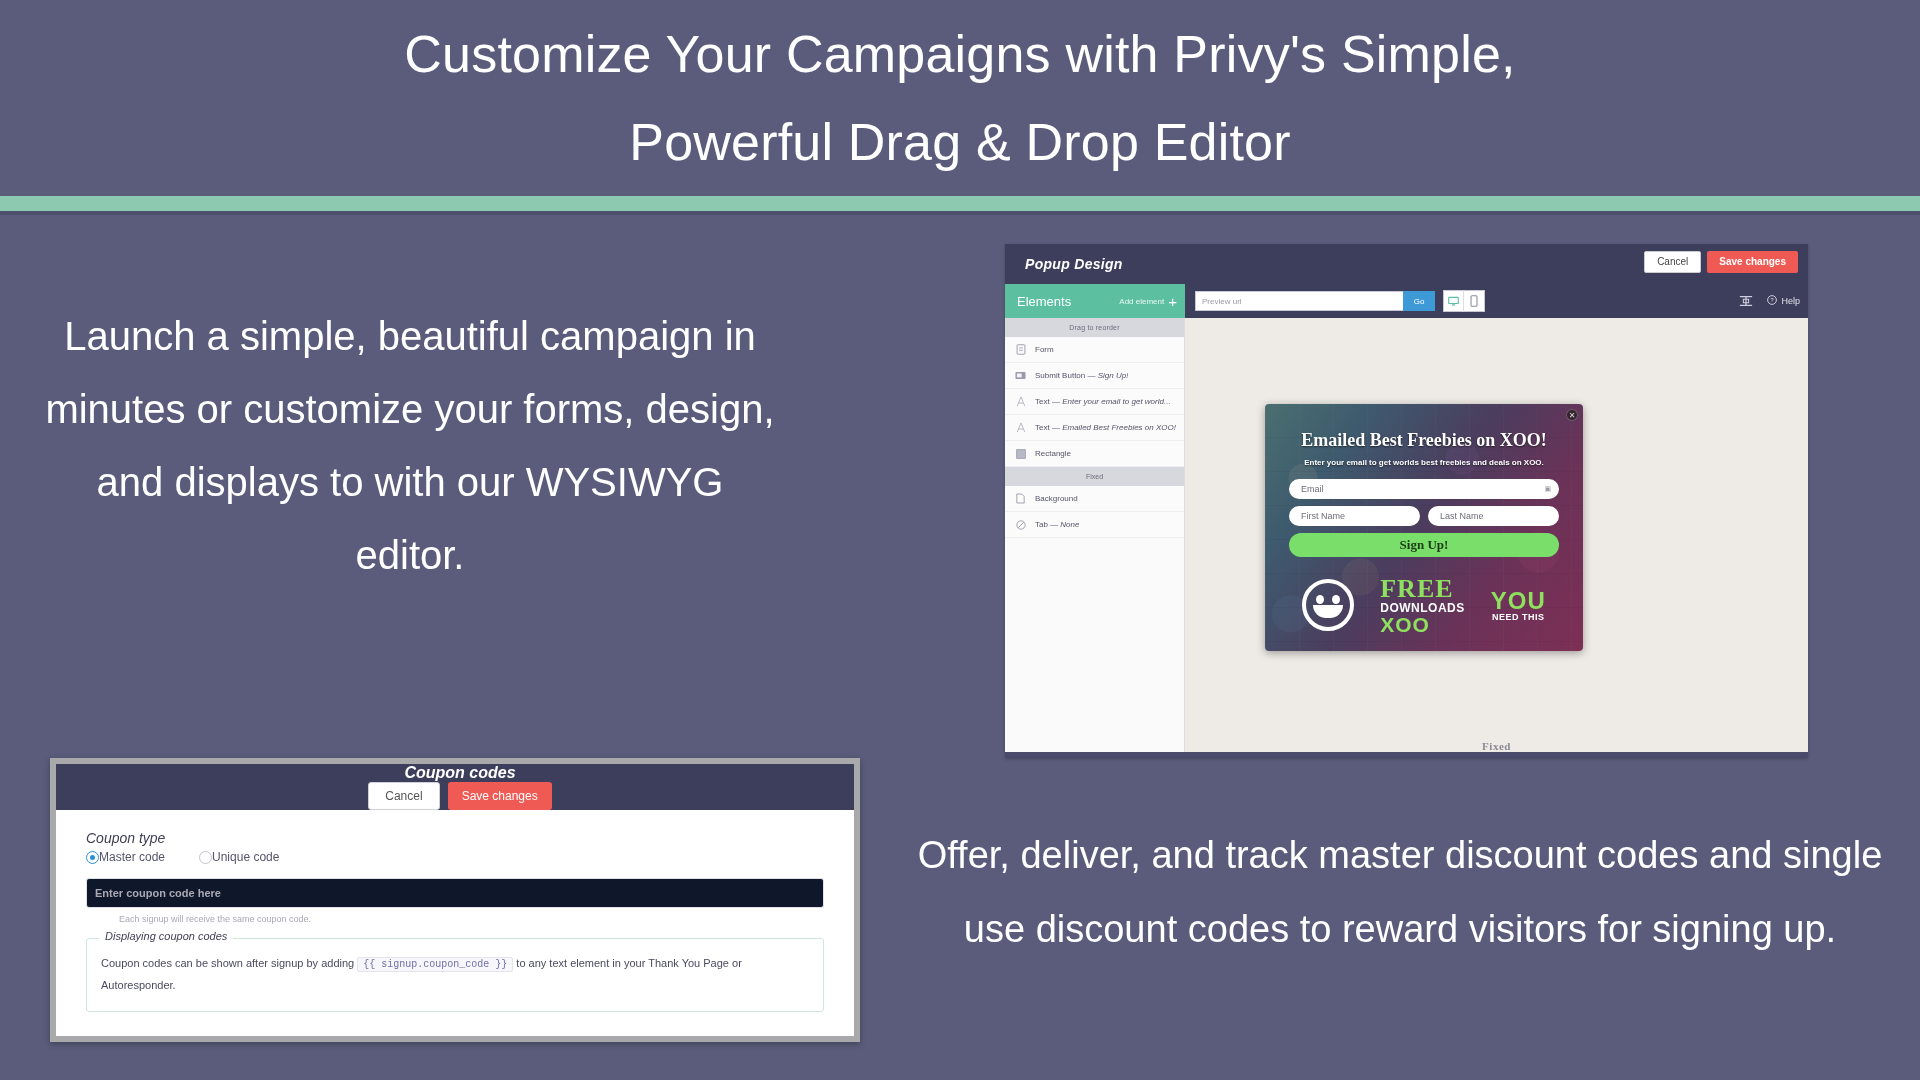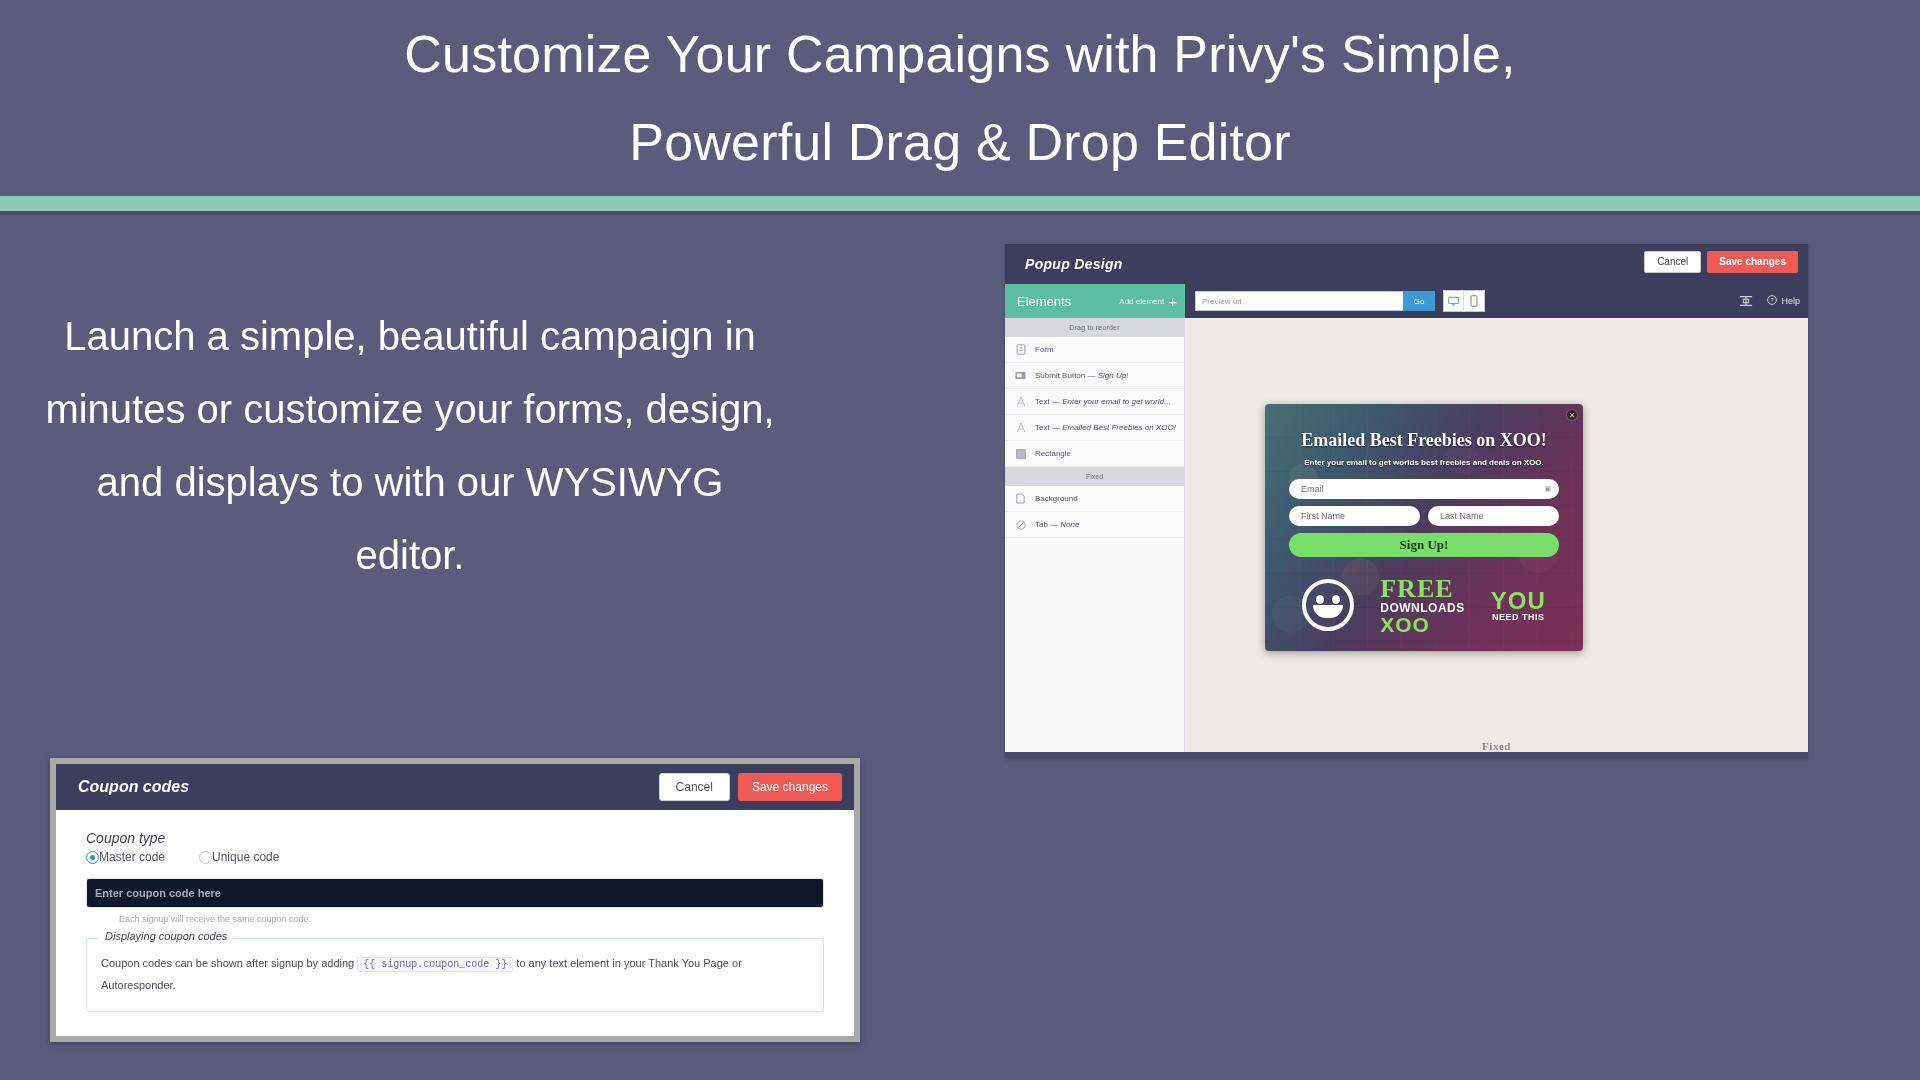--- a/index.html
+++ b/index.html
@@ -198,21 +198,21 @@
   .ed-bottombar { height: 6px; background: #4a4a6b; width: 100%; position: absolute; bottom: 0; left: 0;}
 
   
   .coupon-panel {
     position: absolute; left: 50px; top: 758px; width: 810px; height: 284px;
     background: #ffffff; border: 6px solid #a9a9ab;
     box-shadow: 0 2px 6px rgba(0,0,0,.3);
   }
   .cp-header {
     height: 46px; background: #3d3d5c; display: flex; align-items: center;
-    justify-content: space-between; padding: 0 12px 0 22px;
+    justify-content: space-between; padding: 0 12px 0 22px; flex-direction: column;
   }
   .cp-title { color: #ffffff; font-size: 16px; font-style: italic; font-weight: bold; }
   .cp-btns { display: flex; gap: 8px; }
   .cp-cancel {
     background: #ffffff; color: #555; font-size: 12px; padding: 7px 16px;
     border: 1px solid #d0d0d6; border-radius: 3px; line-height: 1;
   }
   .cp-save {
     background: #ef5b54; color: #ffffff; font-size: 12px; padding: 8px 14px;
     border-radius: 3px; line-height: 1;
@@ -261,20 +261,21 @@
 
   <div class="header">
     <div class="header-line">Customize Your Campaigns with Privy's Simple,</div>
     <div class="header-line">Powerful Drag &amp; Drop Editor</div>
   </div>
   <div class="divider"></div>
   <div class="divider-shadow"></div>
 
   <div class="copy-left">Launch a simple, beautiful campaign in minutes or customize your forms, design, and displays to with our WYSIWYG editor.</div>
 
+  <div class="copy-right">Offer, deliver, and track master discount codes and single use discount codes to reward visitors for signing up.</div>
 
   <div class="editor">
 
     <div class="ed-topbar">
       <span class="ed-title">Popup Design</span>
       <div class="ed-topbtns">
         <span class="btn-cancel">Cancel</span>
         <span class="btn-save">Save changes</span>
       </div>
     </div>

